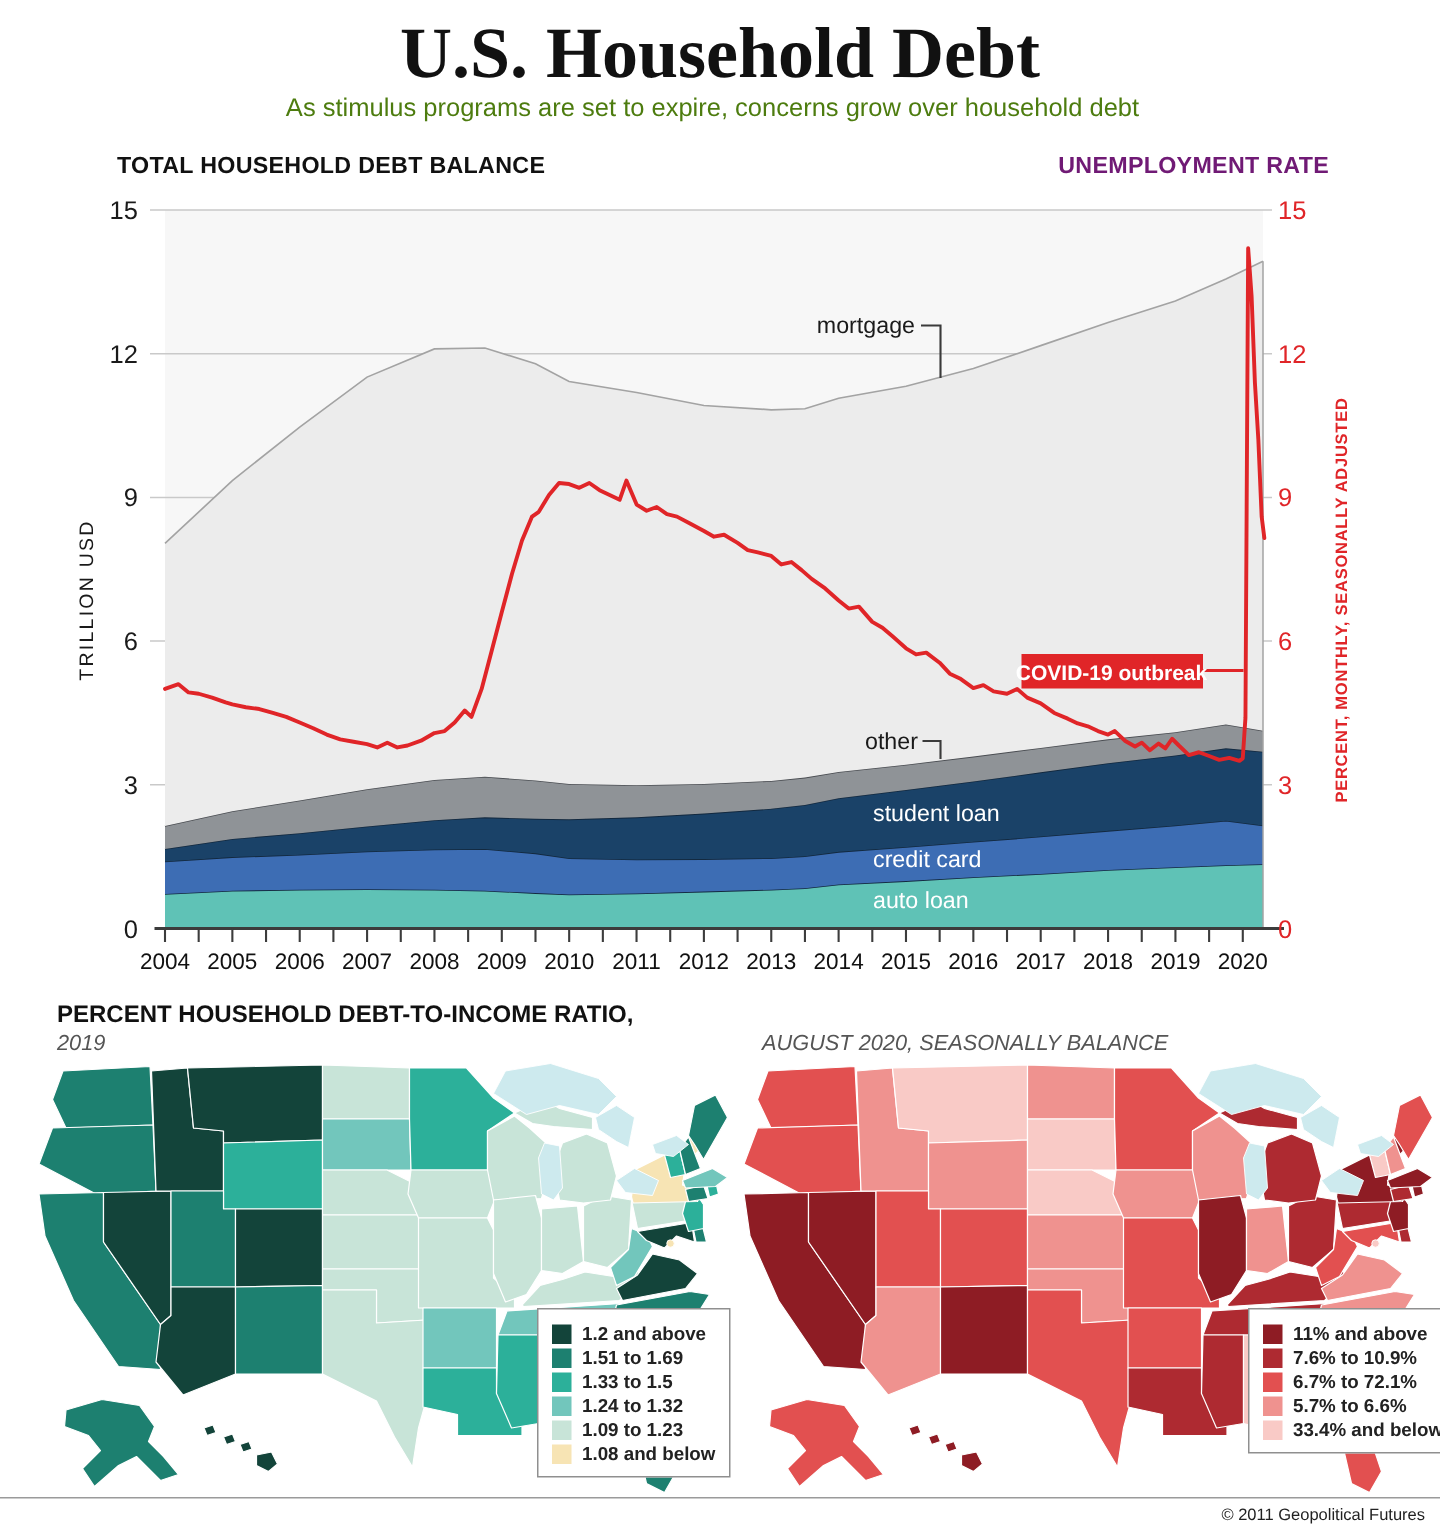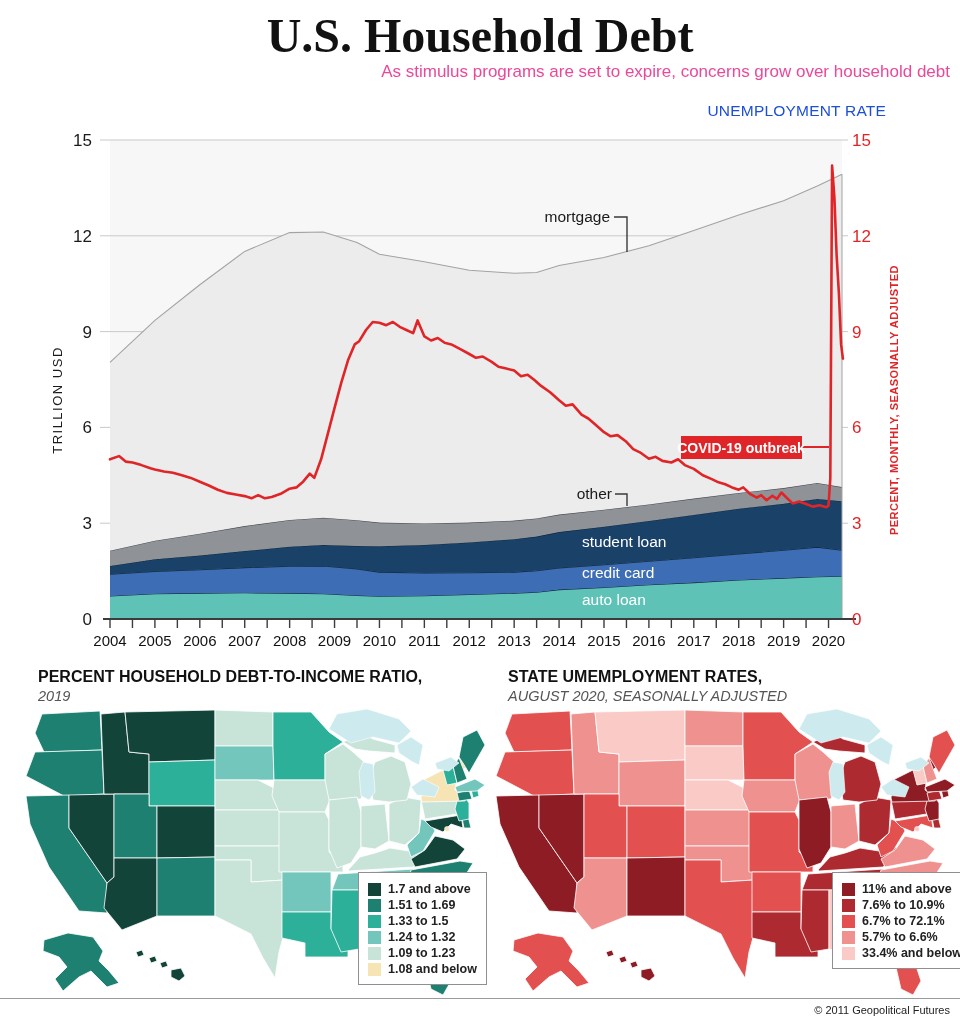--- a/index.html
+++ b/index.html
@@ -1,44 +1,45 @@
 <!DOCTYPE html>
 <html><head>
 <meta charset="utf-8">
 <style>
   html,body{margin:0;padding:0;background:#fff;}
   .page{position:relative;width:960px;height:1024px;background:#fff;overflow:hidden;
         font-family:"Liberation Sans",sans-serif;color:#1a1a1a;border-radius:17px;}
   .title{position:absolute;top:8px;left:0;width:960px;text-align:center;
          font-family:"Liberation Serif",serif;font-size:48px;font-weight:700;color:#111;}
-  .subtitle{position:absolute;top:62px;left:0;width:950px;text-align:right;
-            font-size:17px;color:#ec4899;}
+  .subtitle{position:absolute;top:62px;left:0;width:950px;text-align:center;
+            font-size:17px;color:#4d7c0f;}
   .chart-head-left{position:absolute;top:102px;left:78px;font-size:15.5px;font-weight:700;
                    letter-spacing:.2px;color:#111;}
-  .chart-head-right{position:absolute;top:102px;right:74px;font-size:15.5px;font-weight:400;
-                    letter-spacing:.2px;color:#1d4ed8;}
+  .chart-head-right{position:absolute;top:102px;right:74px;font-size:15.5px;font-weight:700;
+                    letter-spacing:.2px;color:#701a75;}
   .chart-svg{position:absolute;top:125px;left:0;}
   .map-title{position:absolute;font-size:16px;font-weight:700;color:#111;}
   .map-subtitle{position:absolute;font-size:14.5px;font-style:italic;color:#555;}
   .map-svg{position:absolute;width:480px;height:300px;}
   .legend{position:absolute;background:#fff;border:1px solid #8f8f8f;padding:7px 9px 6px 9px;}
   .legend-row{display:flex;align-items:center;margin:2px 0;}
   .legend-swatch{width:13px;height:13px;margin-right:7px;flex:0 0 13px;}
   .legend-label{font-size:12.5px;font-weight:700;color:#222;white-space:nowrap;}
   .footer-rule{position:absolute;top:998px;left:0;width:960px;border-top:1px solid #9a9a9a;}
   .footer-left{position:absolute;top:1004px;left:10px;font-size:11px;color:#222;}
   .footer-right{position:absolute;top:1004px;right:10px;font-size:11px;color:#222;}
 </style>
 </head>
 <body>
 
 <div class="page">
   <div class="title">U.S. Household Debt</div>
   <div class="subtitle">As stimulus programs are set to expire, concerns grow over household debt</div>
 
+  <div class="chart-head-left">TOTAL HOUSEHOLD DEBT BALANCE</div>
   <div class="chart-head-right">UNEMPLOYMENT RATE</div>
 
   <svg id="chart" class="chart-svg" width="960" height="540">
       <rect x="110" y="15" width="732" height="479" fill="#f7f7f7"></rect>
       <line x1="100" y1="398.2" x2="848" y2="398.2" stroke="#c9c9c9" stroke-width="1"></line>
       <line x1="100" y1="302.4" x2="848" y2="302.4" stroke="#c9c9c9" stroke-width="1"></line>
       <line x1="100" y1="206.60000000000002" x2="848" y2="206.60000000000002" stroke="#c9c9c9" stroke-width="1"></line>
       <line x1="100" y1="110.80000000000001" x2="848" y2="110.80000000000001" stroke="#c9c9c9" stroke-width="1"></line>
       <line x1="100" y1="15" x2="848" y2="15" stroke="#c9c9c9" stroke-width="1"></line>
       <path d="M110.0,471.0 L154.9,468.8 L199.8,468.1 L244.7,467.8 L289.6,468.1 L323.3,468.8 L357.0,470.4 L379.4,471.3 L424.4,470.7 L469.3,469.4 L514.2,468.1 L536.6,467.2 L559.1,464.6 L604.0,462.4 L648.9,459.8 L693.8,457.6 L738.7,455.0 L783.6,453.1 L817.3,451.8 L842.0,451.2 L842.0,494.0 L817.3,494.0 L783.6,494.0 L738.7,494.0 L693.8,494.0 L648.9,494.0 L604.0,494.0 L559.1,494.0 L536.6,494.0 L514.2,494.0 L469.3,494.0 L424.4,494.0 L379.4,494.0 L357.0,494.0 L323.3,494.0 L289.6,494.0 L244.7,494.0 L199.8,494.0 L154.9,494.0 L110.0,494.0 Z" fill="#5fc2b6"></path>
@@ -125,22 +126,21 @@
       <text x="582" y="422" font-size="15.5px" fill="#ffffff">student loan</text>
       <text x="582" y="453" font-size="15.5px" fill="#ffffff">credit card</text>
       <text x="582" y="480" font-size="15.5px" fill="#ffffff">auto loan</text>
       <line x1="801" y1="322" x2="829" y2="322" stroke="#e02528" stroke-width="2"></line>
       <rect x="681" y="311" width="121" height="23" fill="#e02528"></rect>
       <text x="741" y="328" text-anchor="middle" font-size="14px" font-weight="700" fill="#fff">COVID-19 outbreak</text>
     </svg>
 
   <div class="map-title" style="left:38px;top:668px">PERCENT HOUSEHOLD DEBT-TO-INCOME RATIO,</div>
   <div class="map-subtitle" style="left:38px;top:688px">2019</div>
-  <div class="map-title" style="left:508px;top:668px">STATE UMEMPLOYMENT RATES,</div>
-  <div class="map-subtitle" style="left:508px;top:688px">AUGUST 2020, SEASONALLY ADJUSTED</div>
+  <div class="map-subtitle" style="left:508px;top:688px">AUGUST 2020, SEASONALLY BALANCE</div>
 
   <svg id="map-left" class="map-svg" style="left:8px;top:700px" viewBox="0 0 480 300">
       <polygon points="34,14 92,11 94,50 36,52 27,33" fill="#1d8070" stroke="#ffffff" stroke-width="0.8" stroke-linejoin="round"></polygon>
       <polygon points="27,52 94,50 96,94 56,96 18,76" fill="#1d8070" stroke="#ffffff" stroke-width="0.8" stroke-linejoin="round"></polygon>
       <polygon points="18,96 61,95 61,128 99,183 99,213 71,211 41,167 22,124" fill="#1d8070" stroke="#ffffff" stroke-width="0.8" stroke-linejoin="round"></polygon>
       <polygon points="61,95 106,94 106,177 99,183 61,128" fill="#13443a" stroke="#ffffff" stroke-width="0.8" stroke-linejoin="round"></polygon>
       <polygon points="93,14 117,12 121,52 141,54 141,94 96,94" fill="#13443a" stroke="#ffffff" stroke-width="0.8" stroke-linejoin="round"></polygon>
       <polygon points="117,12 207,10 207,60 141,62 141,54 121,52" fill="#13443a" stroke="#ffffff" stroke-width="0.8" stroke-linejoin="round"></polygon>
       <polygon points="141,62 207,60 207,106 141,106" fill="#2cb09a" stroke="#ffffff" stroke-width="0.8" stroke-linejoin="round"></polygon>
       <polygon points="106,94 141,94 141,106 149,106 149,158 106,158" fill="#1d8070" stroke="#ffffff" stroke-width="0.8" stroke-linejoin="round"></polygon>
@@ -256,21 +256,21 @@
       <polygon points="355,62 365,64 367,92 361,100 353,96 351,72" fill="#cdeaee" stroke="#ffffff" stroke-width="0.6"></polygon>
       <polygon points="389,45 403,37 415,45 411,65 403,61 391,53" fill="#cdeaee" stroke="#ffffff" stroke-width="0.6"></polygon>
       <polygon points="403,87 415,79 431,87 427,97 409,95" fill="#cdeaee" stroke="#ffffff" stroke-width="0.6"></polygon>
       <polygon points="427,63 443,57 451,63 441,71 429,69" fill="#cdeaee" stroke="#ffffff" stroke-width="0.6"></polygon>
       <circle cx="439" cy="129" r="2.5" fill="#f9cac6" stroke="#ffffff" stroke-width="0.6"></circle>
     </svg>
 
   <div id="legend-left" class="legend" style="left:358px;top:872px">
       <div class="legend-row">
         <span class="legend-swatch" style="background: rgb(19, 68, 58);"></span>
-        <span class="legend-label">1.7 and above</span>
+        <span class="legend-label">1.2 and above</span>
       </div>
       <div class="legend-row">
         <span class="legend-swatch" style="background: rgb(29, 128, 112);"></span>
         <span class="legend-label">1.51 to 1.69</span>
       </div>
       <div class="legend-row">
         <span class="legend-swatch" style="background: rgb(44, 176, 154);"></span>
         <span class="legend-label">1.33 to 1.5</span>
       </div>
       <div class="legend-row">

